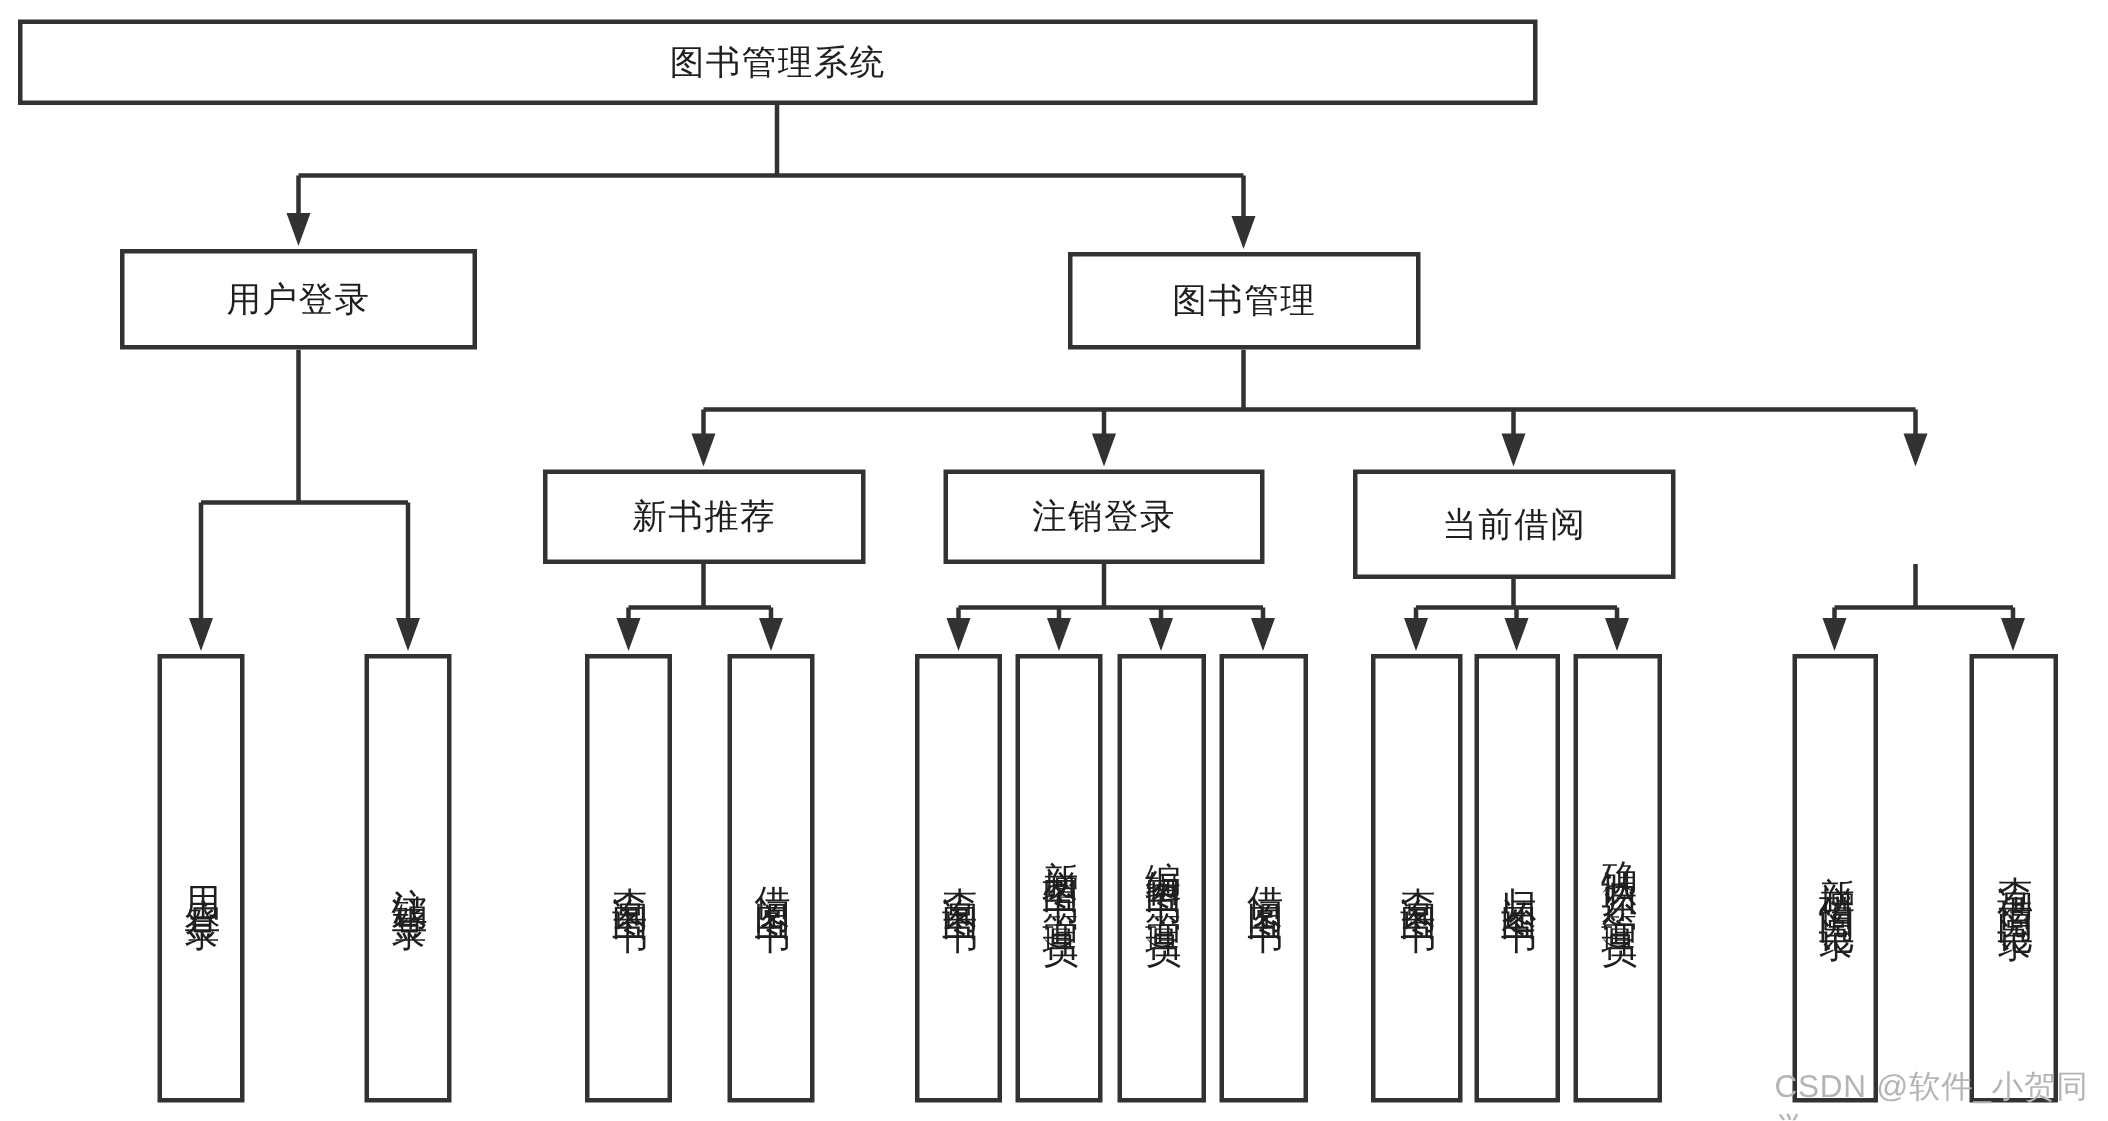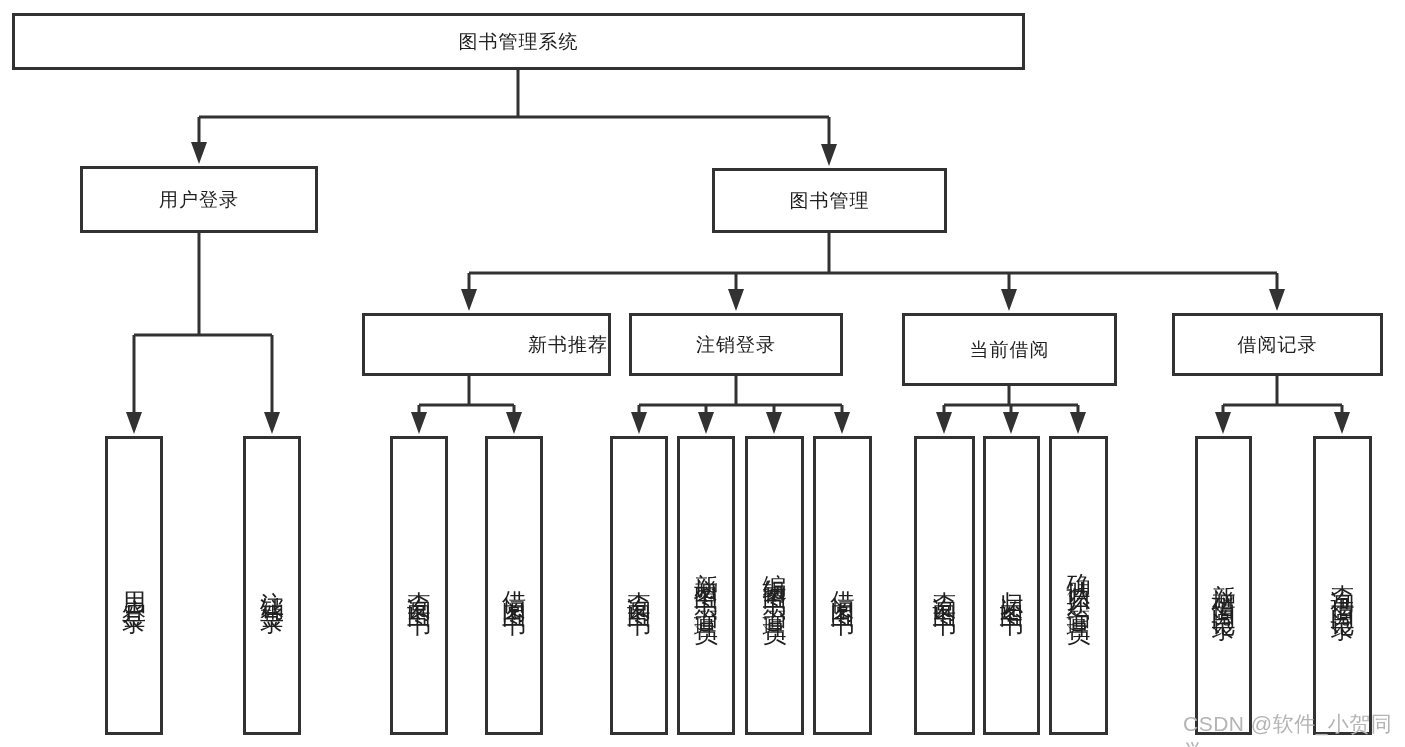--- a/index.html
+++ b/index.html
@@ -7,35 +7,35 @@
     position:relative; width:1405px; height:747px; background:#ffffff;
     font-family:"Liberation Sans", sans-serif; overflow:hidden;
   }
   svg.connectors { position:absolute; left:0; top:0; z-index:0; }
   .box {
     position:absolute; box-sizing:border-box;
     border:3px solid #323232; background:#ffffff;
     display:flex; align-items:center; justify-content:center;
     z-index:1; color:#1f1f1f;
   }
-  .hlabel { font-size:19px; letter-spacing:1px; color:#1f1f1f; }
+  .hlabel { font-size:23px; letter-spacing:1px; color:#1f1f1f; }
   .leaf { top:436px; height:299px; }
   .vtext {
     writing-mode:vertical-rl; text-orientation:mixed;
     white-space:nowrap; font-size:24px; letter-spacing:7px; color:#1f1f1f;
   }
   .watermark {
     position:absolute; left:1183px; top:710px; z-index:5;
     font-size:21px; letter-spacing:0.5px; color:#b4b4b4;
   }
   
   #n-root   { left:12px;  top:13px;  width:1013px; height:57px; }
   #n-ul     { left:80px;  top:166px; width:238px;  height:67px; }
   #n-bm     { left:712px; top:168px; width:235px;  height:65px; }
-  #n-nb     { left:362px; top:313px; width:249px;  height:63px;justify-content:flex-end; }
+  #n-nb     { left:362px; top:313px; width:215px;  height:63px; }
   #n-bb     { left:629px; top:313px; width:214px;  height:63px; }
   #n-cb     { left:902px; top:313px; width:215px;  height:73px; }
   #n-br     { left:1172px;top:313px; width:211px;  height:63px; }
   #l1  { left:105px;  width:58px; }
   #l2  { left:243px;  width:58px; }
   #l3  { left:390px;  width:58px; }
   #l4  { left:485px;  width:58px; }
   #l5  { left:610px;  width:58px; }
   #l6  { left:677px;  width:58px; }
   #l7  { left:745px;  width:59px; }
@@ -95,23 +95,20 @@
 
   <div class="box" id="n-nb">
     <span class="hlabel">新书推荐</span>
   </div>
   <div class="box" id="n-bb">
     <span class="hlabel">注销登录</span>
   </div>
   <div class="box" id="n-cb">
     <span class="hlabel">当前借阅</span>
   </div>
-  <div class="box" id="n-br">
-    <span class="hlabel">借阅记录</span>
-  </div>
 
   <div class="box leaf" id="l1">
     <span class="vtext">用户登录</span>
   </div>
   <div class="box leaf" id="l2">
     <span class="vtext">注销登录</span>
   </div>
   <div class="box leaf" id="l3">
     <span class="vtext">查询图书</span>
   </div>

